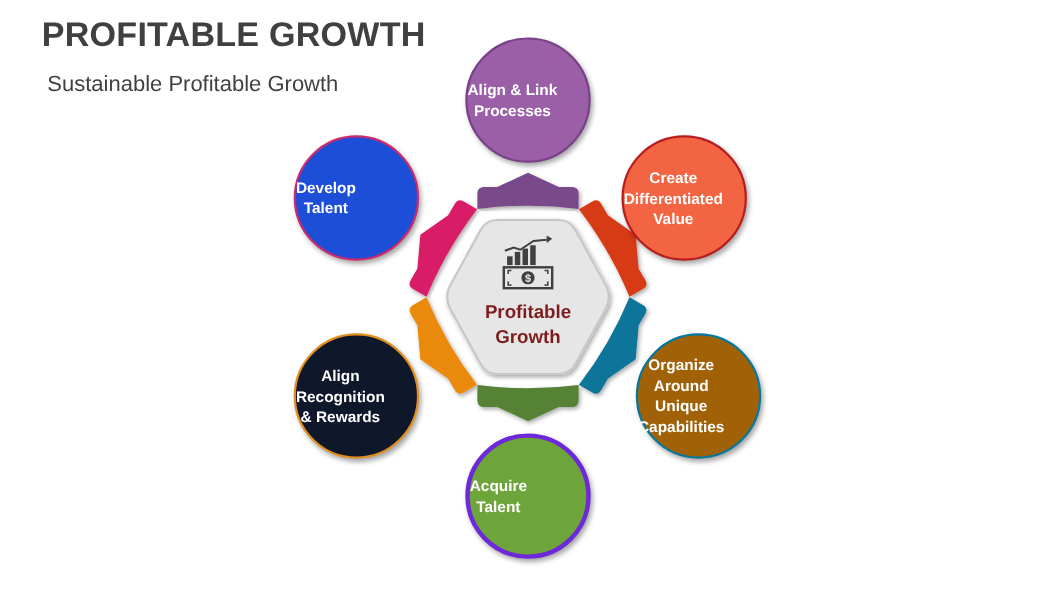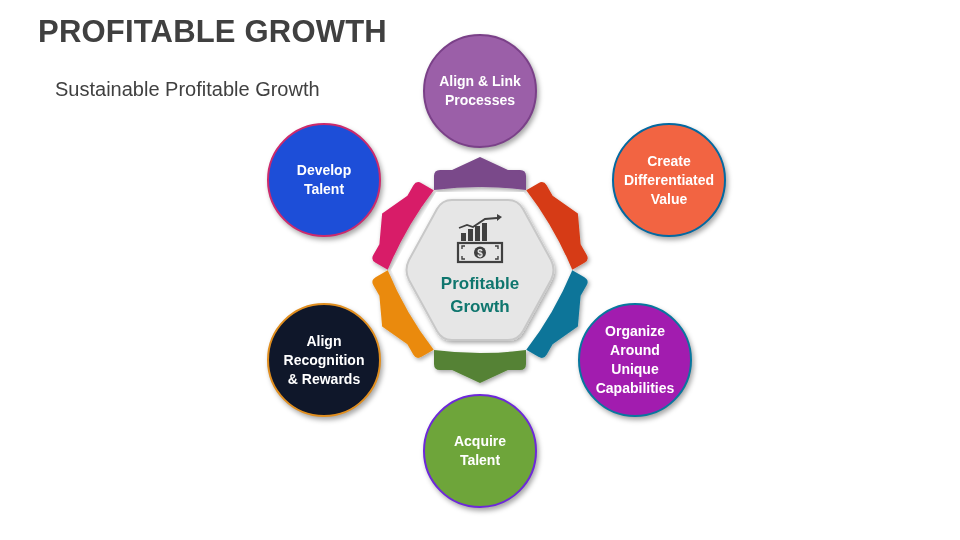--- a/index.html
+++ b/index.html
@@ -1,27 +1,27 @@
 <!DOCTYPE html>
 <html><head>
 <meta charset="utf-8">
 <style>
   html, body { margin: 0; padding: 0; background: #ffffff; }
   body { width: 960px; height: 540px; position: relative; overflow: hidden;
          font-family: "Liberation Sans", "DejaVu Sans", sans-serif; }
   .title { position: absolute; left: 38px; top: 14px; font-size: 31px; font-weight: bold;
            color: #404040; letter-spacing: 0.2px; margin: 0; }
-  .subtitle { position: absolute; left: 39px; top: 62px; font-size: 20px; color: #404040; margin: 16px; }
+  .subtitle { position: absolute; left: 39px; top: 62px; font-size: 20px; color: #404040; margin: 4px; }
   svg.diagram { position: absolute; left: 0; top: 0; }
   .node { position: absolute; border-radius: 50%; display: flex; align-items: center;
-          justify-content: center; text-align: center; color: #ffffff; font-weight: bold;
+          justify-content: flex-start; text-align: center; color: #ffffff; font-weight: bold;
           font-size: 14px; line-height: 19px; box-sizing: border-box;
           box-shadow: 2px 3px 5px rgba(0,0,0,0.35); white-space: pre-line; }
   .center-label { position: absolute; left: 410px; top: 272px; width: 140px; text-align: center;
-                  color: #0f766e; font-weight: bold; font-size: 17px; line-height: 23px;
+                  color: #7f1d1d; font-weight: bold; font-size: 17px; line-height: 23px;
                   white-space: pre-line; }
 </style>
 </head>
 <body>
 
 <h1 class="title">PROFITABLE GROWTH</h1>
 <p class="subtitle">Sustainable Profitable Growth</p>
 
 <svg class="diagram" width="960" height="540" viewBox="0 0 960 540">
   <defs>
@@ -62,32 +62,32 @@
   </g>
 </svg>
 
 <div class="center-label">Profitable
 Growth</div>
 
 <div class="node" style="left:423px; top:34px; width:114px; height:114px; background:#9b5fa8; border:2px solid #7a4088;">
   <span>Align &amp; Link
 Processes</span>
 </div>
-<div class="node" style="left:612px; top:123px; width:114px; height:114px; background:#f26442; border:2px solid #0369a1;">
+<div class="node" style="left:565px; top:123px; width:114px; height:114px; background:#f26442; border:2px solid #b91c1c;">
   <span>Create
 Differentiated
 Value</span>
 </div>
-<div class="node" style="left:578px; top:303px; width:114px; height:114px; background:#a21caf; border:2px solid #08779e;">
+<div class="node" style="left:578px; top:303px; width:114px; height:114px; background:#a16207; border:2px solid #08779e;">
   <span>Organize
 Around
 Unique
 Capabilities</span>
 </div>
-<div class="node" style="left:423px; top:394px; width:114px; height:114px; background:#6ea53a; border:2px solid #6d28d9;">
+<div class="node" style="left:423px; top:394px; width:114px; height:114px; background:#6ea53a; border:4px solid #6d28d9;">
   <span>Acquire
 Talent</span>
 </div>
 <div class="node" style="left:267px; top:303px; width:114px; height:114px; background:#0f172a; border:2px solid #e08e1f;">
   <span>Align
 Recognition
 &amp; Rewards</span>
 </div>
 <div class="node" style="left:267px; top:123px; width:114px; height:114px; background:#1d4ed8; border:2px solid #cc2a6c;">
   <span>Develop

